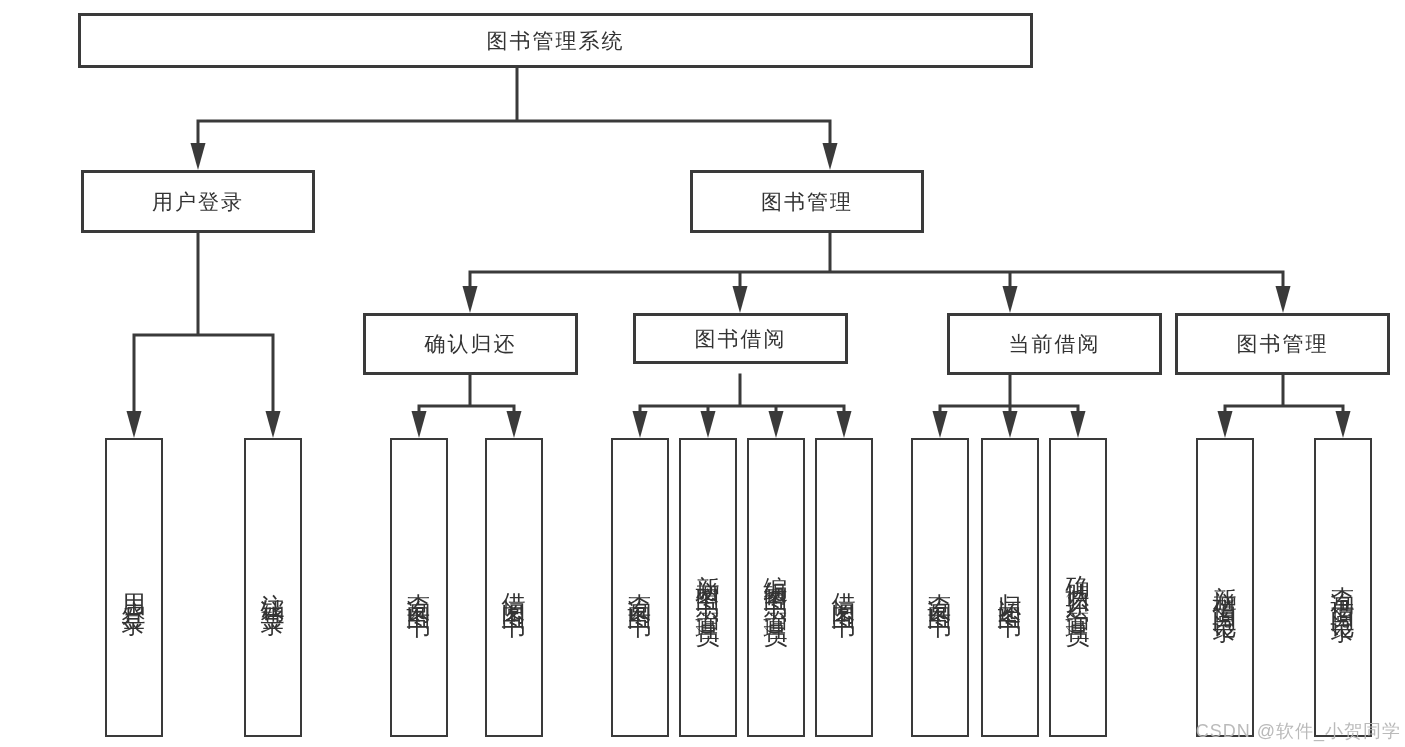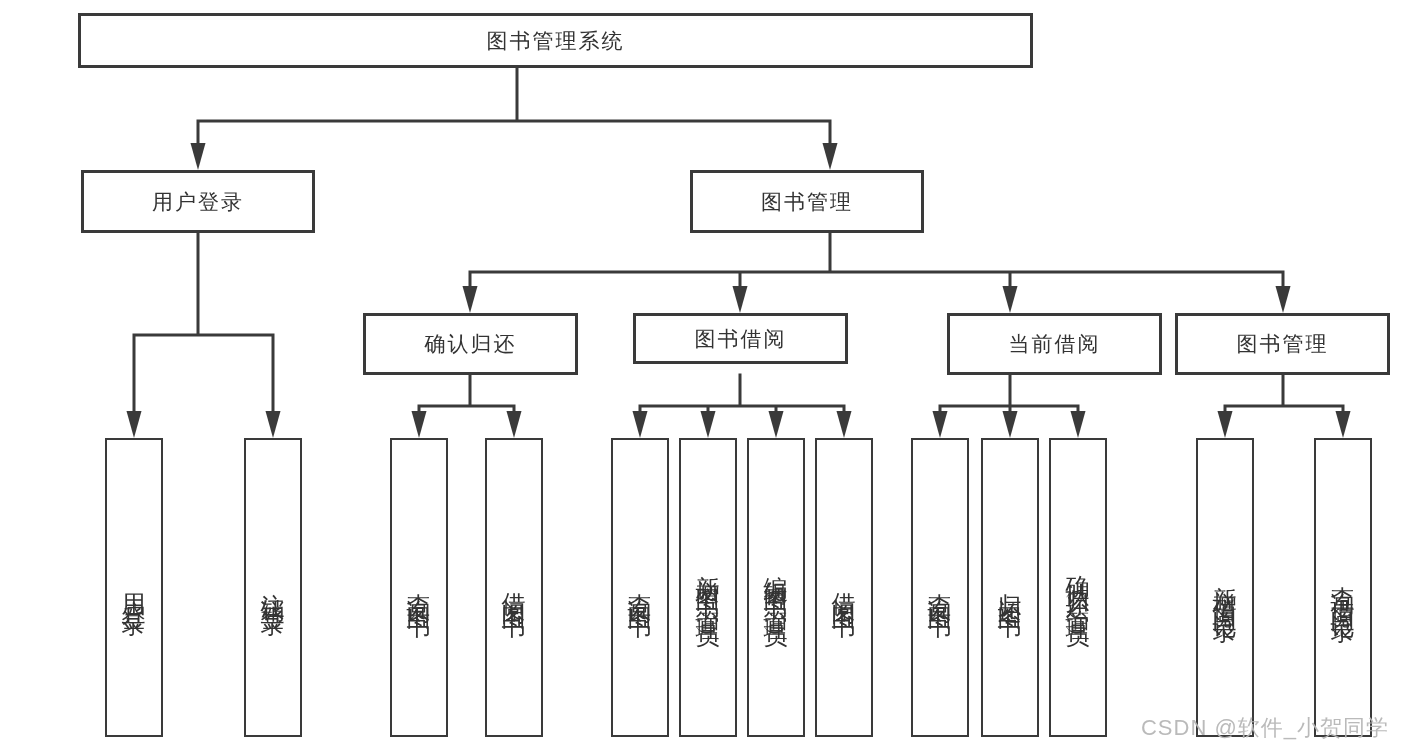--- a/index.html
+++ b/index.html
@@ -19,23 +19,23 @@
   .leaf{border-width:2.5px;}
   .leaf span{
     writing-mode:vertical-rl;
     font-size:24px;
     letter-spacing:7px;
     line-height:1.05;
     white-space:normal;
   }
   .watermark{
     position:absolute;
-    right:16px;bottom:4px;
+    right:4px;bottom:4px;
     z-index:5;
-    font-size:22px;
+    font-size:18px;
     letter-spacing:1px;
     color:rgba(182,182,182,0.95);
   }
   
   #n-root{left:36px;top:13px;width:955px;height:55px;margin-left:42px;}
   #n-user-login{left:81px;top:170px;width:234px;height:63px;}
   #n-book-mgmt{left:690px;top:170px;width:234px;height:63px;}
   #n-new-book{left:363px;top:313px;width:215px;height:62px;}
   #n-book-borrow{left:633px;top:313px;width:215px;height:51px;}
   #n-current-borrow{left:903px;top:313px;width:215px;height:62px;margin-left:44px;}

